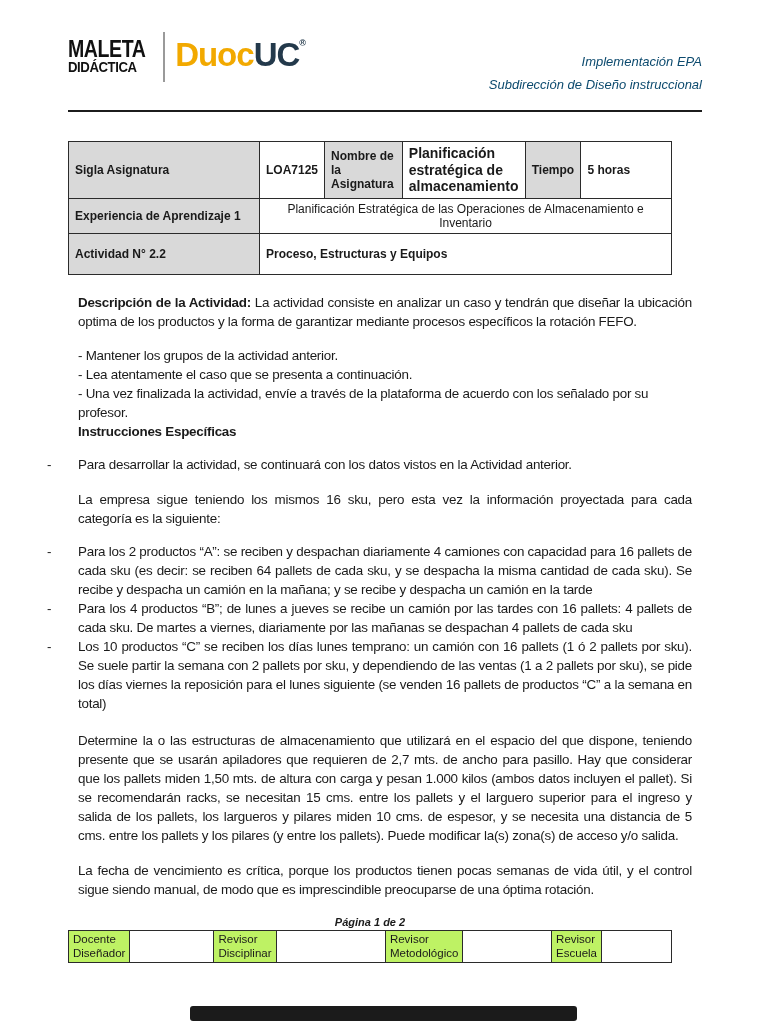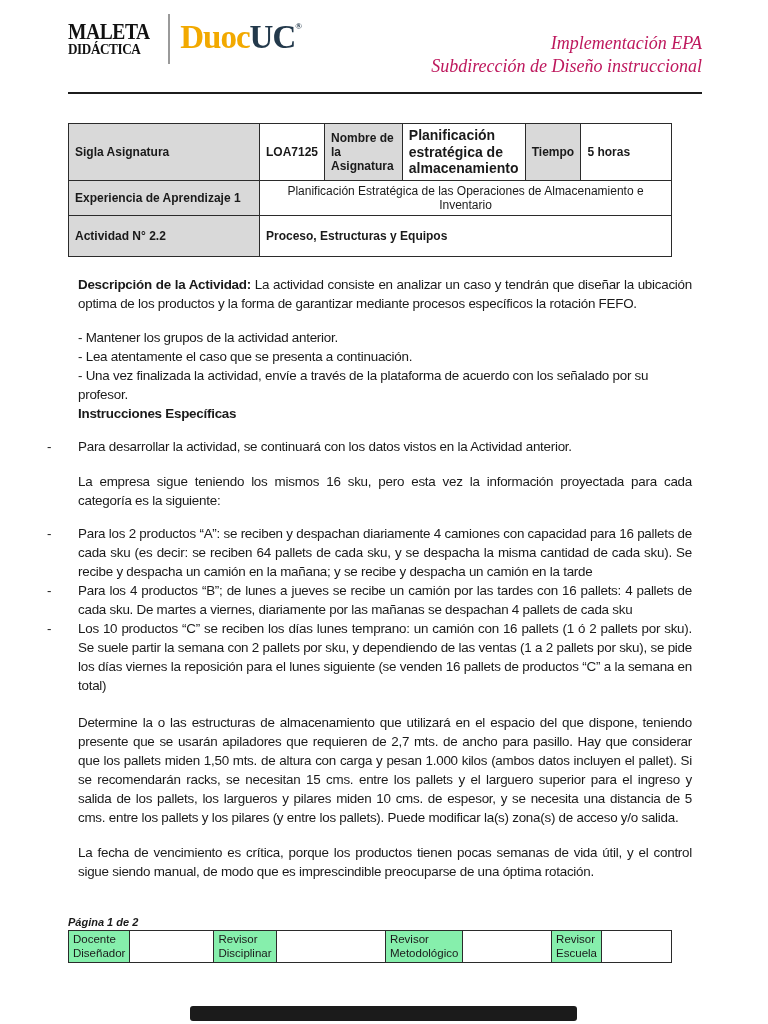--- a/index.html
+++ b/index.html
@@ -9,37 +9,36 @@
     width: 768px; height: 1024px;
     margin: 0 auto;
     background: #ffffff;
     overflow: hidden;
     font-family: "Liberation Sans", sans-serif;
     color: #1a1a1a;
   }
   
   .header {
     display: flex; justify-content: space-between; align-items: flex-start;
-    padding: 14px 66px 0 68px;
-    font-family: Liberation Serif, serif;
+    padding: 32px 66px 0 68px;
   }
   .logo-group { display: flex; align-items: center; gap: 10px; }
   .maleta {
     display: flex; flex-direction: column; justify-content: center;
     transform: scaleX(0.85); transform-origin: left center;
     color: #111; font-weight: 700; line-height: 0.92; letter-spacing: -0.5px;
   }
   .maleta .l1 { font-size: 23px; }
   .maleta .l2 { font-size: 15.5px; }
   .logo-divider { width: 2px; height: 50px; background: #9a9a9a; margin-left: -6px; }
   .duocuc { font-size: 33px; font-weight: 700; letter-spacing: -1px; position: relative; top: -2px; }
   .duoc { color: #f2a900; }
   .uc { color: #23394b; }
   .reg { font-size: 9px; vertical-align: top; position: relative; top: 2px; color: #23394b; font-weight: 700; }
-  .header-right { text-align: right; font-style: italic; font-size: 18px; line-height: 23px; padding-top: 18px; color: #be185d; }
+  .header-right { text-align: right; font-style: italic; font-size: 13px; line-height: 23px; padding-top: 18px; color: #0c4a6e; }
   .header-rule { margin: 14px 66px 0 68px; border: none; border-top: 2px solid #1c1c1c; }
   
   .info-table {
     margin: 29px 0 0 68px;
     width: 604px;
     border-collapse: collapse;
     font-size: 12px;
   }
   .info-table td {
     border: 1.6px solid #2b2b2b;
@@ -71,24 +70,24 @@
   .mt-desc { margin-top: 0; }
   .mt14 { margin-top: 14px !important; }
   .mt16 { margin-top: 16px !important; }
   .mt18 { margin-top: 18px !important; }
   .plain-list { margin-top: 15px; text-align: left; }
   .hang { display: flex; }
   .hang .dash { width: 31px; margin-left: -31px; flex: none; }
   .hang p { flex: 1; }
   
   .footer-block { position: absolute; left: 68px; top: 916px; width: 604px; }
-  .page-num { text-align: left; font-size: 11px; font-style: italic; font-weight: 600; margin-bottom: 2px; }
+  .page-num { text-align: center; font-size: 11px; font-style: italic; font-weight: 600; margin-bottom: 2px; }
   .footer-table { width: 604px; border-collapse: collapse; font-size: 11.5px; line-height: 1.18; }
   .footer-table td { border: 1.6px solid #2b2b2b; height: 30px; padding: 2px 4px; vertical-align: middle; }
-  .f-label { background: #86efac; }
+  .f-label { background: #bef264; }
   
   .home-bar {
     position: absolute;
     left: 190px; top: 1006px;
     width: 387px; height: 15px;
     background: #1b1b1b;
     border-radius: 3px;
   }
 </style>
 </head>

